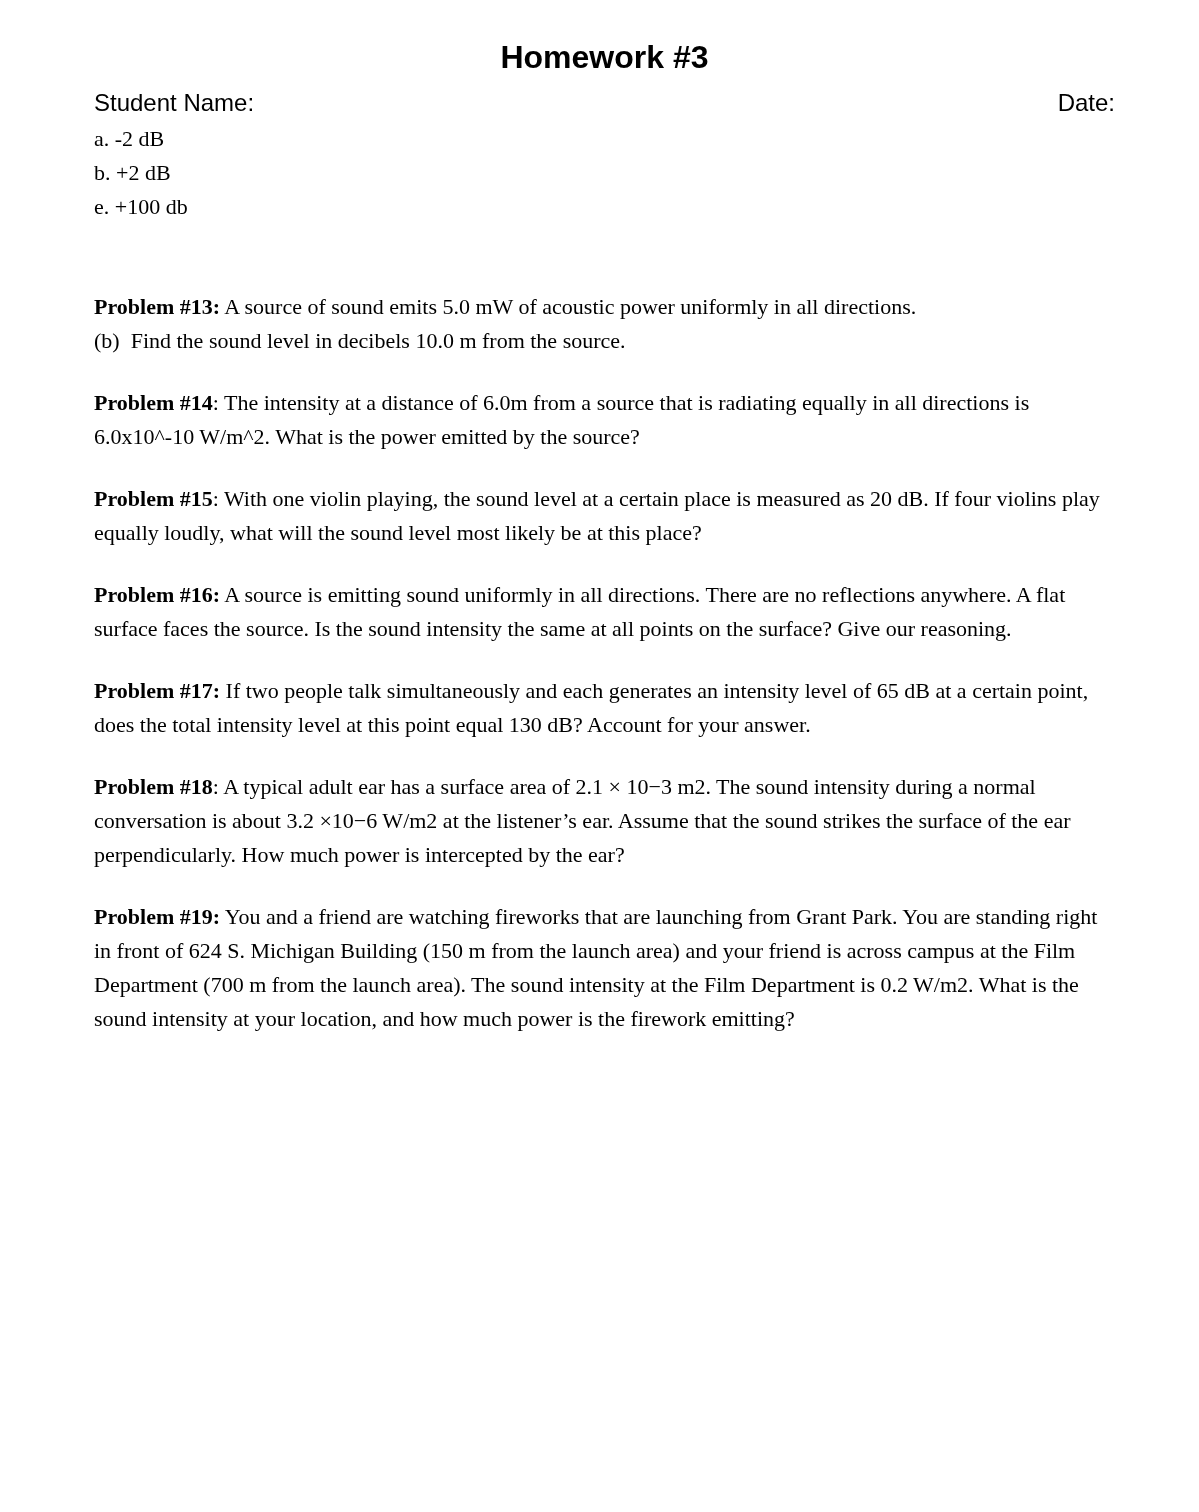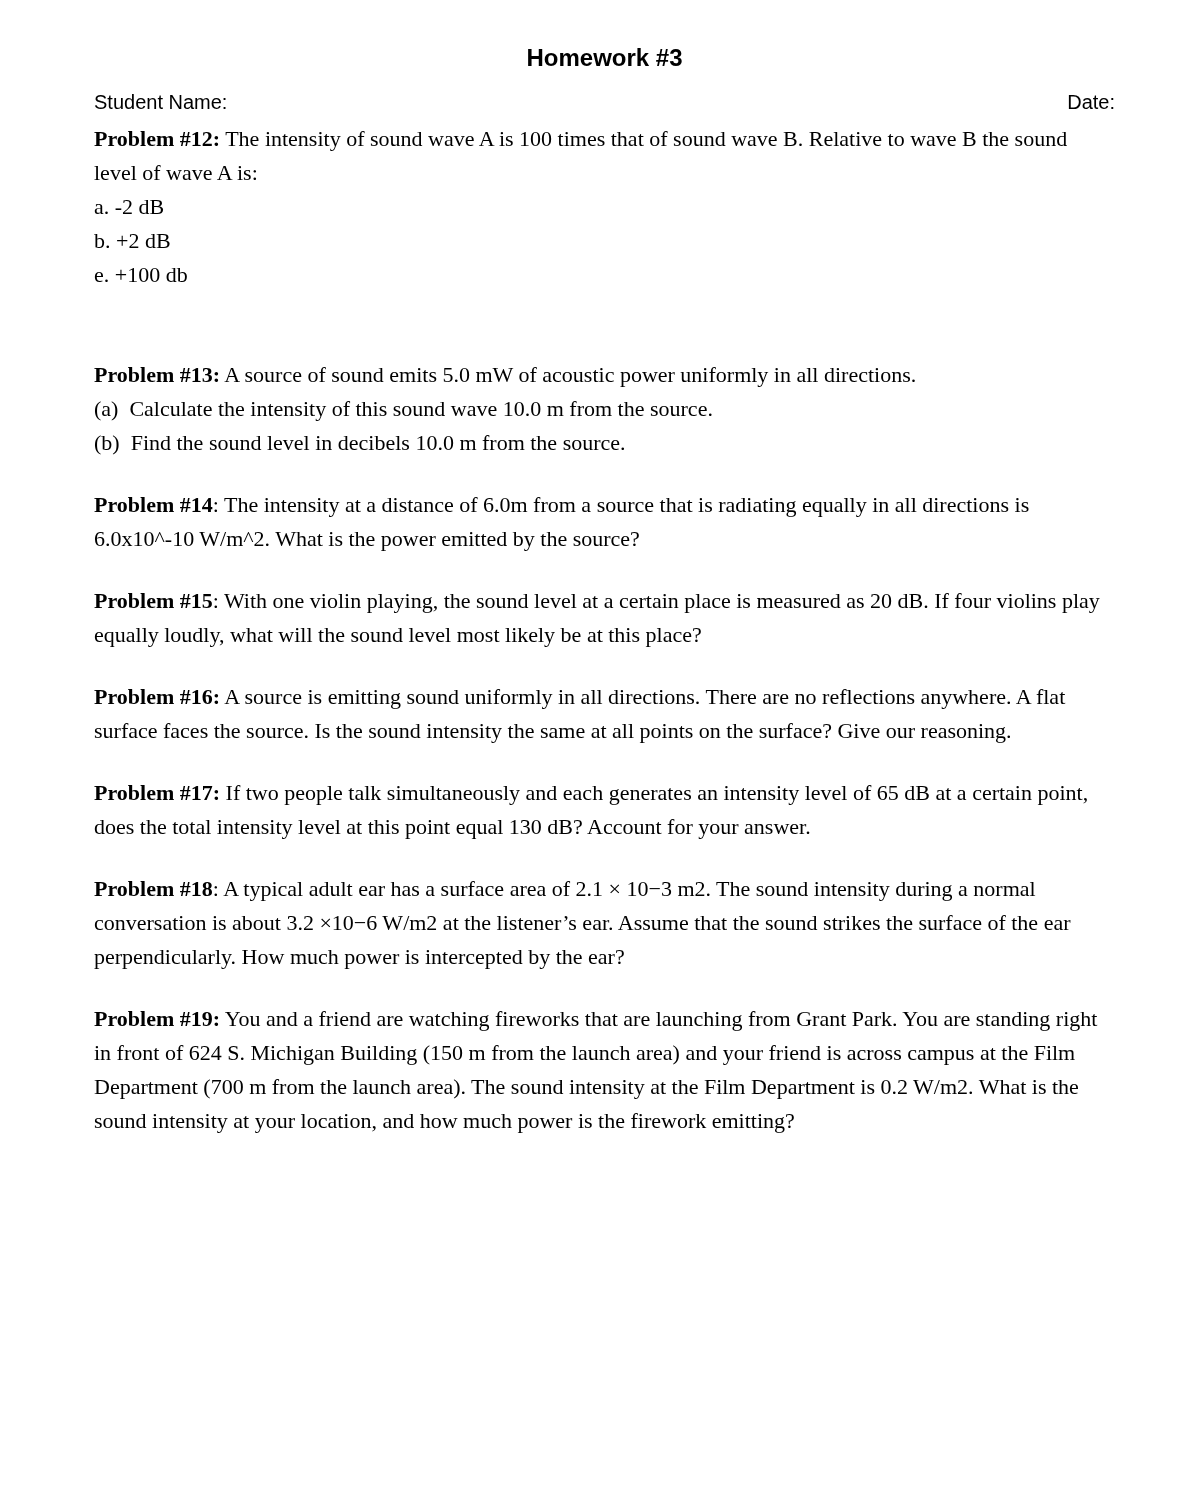--- a/index.html
+++ b/index.html
@@ -12,30 +12,30 @@
     width: 1199px;
     height: 1512px;
     background: #ffffff;
     color: #000000;
     padding: 36px 84px 40px 94px;
     overflow: hidden;
   }
   .title {
     font-family: "Liberation Sans", sans-serif;
     font-weight: 600;
-    font-size: 24px;
+    font-size: 32px;
     line-height: 43px;
     text-align: center;
     margin: 0;
   }
   .header-row {
     display: flex;
     justify-content: space-between;
     font-family: "Liberation Sans", sans-serif;
-    font-size: 20px;
+    font-size: 24px;
     line-height: 27px;
     margin-top: 10px;
   }
   #problems {
     font-family: "Liberation Serif", serif;
     font-size: 22px;
     line-height: 34px;
     margin-top: 6px;
   }
   .problem { margin: 0 0 28px 0; }
@@ -48,32 +48,30 @@
 <body>
 
 <div class="page">
   <h1 class="title">Homework #3</h1>
   <div class="header-row">
     <span>Student Name:</span>
     <span>Date:</span>
   </div>
   <div id="problems">
   <section class="problem extra-gap">
-    <p class="para"><b class="plabel">Problem #12:</b><span class="ptext"> The intensity of sound wave A is 100 times that of sound wave B. Relative to wave B the sound level of wave A is:</span></p>
     <div class="lines">
           <div class="line">a. -2 dB</div>
           <div class="line">b. +2 dB</div>
           <div class="line">e. +100 db</div>
         </div>
   </section>
 
   <section class="problem">
     <p class="para"><b class="plabel">Problem #13:</b><span class="ptext"> A source of sound emits 5.0 mW of acoustic power uniformly in all directions.</span></p>
     <div class="lines">
-          <div class="line">(a)  Calculate the intensity of this sound wave 10.0 m from the source.</div>
           <div class="line">(b)  Find the sound level in decibels 10.0 m from the source.</div>
         </div>
   </section>
 
   <section class="problem">
     <p class="para"><b class="plabel">Problem #14</b><span class="ptext">: The intensity at a distance of 6.0m from a source that is radiating equally in all directions is 6.0x10^-10 W/m^2. What is the power emitted by the source?</span></p>
 
   </section>
 
   <section class="problem">

